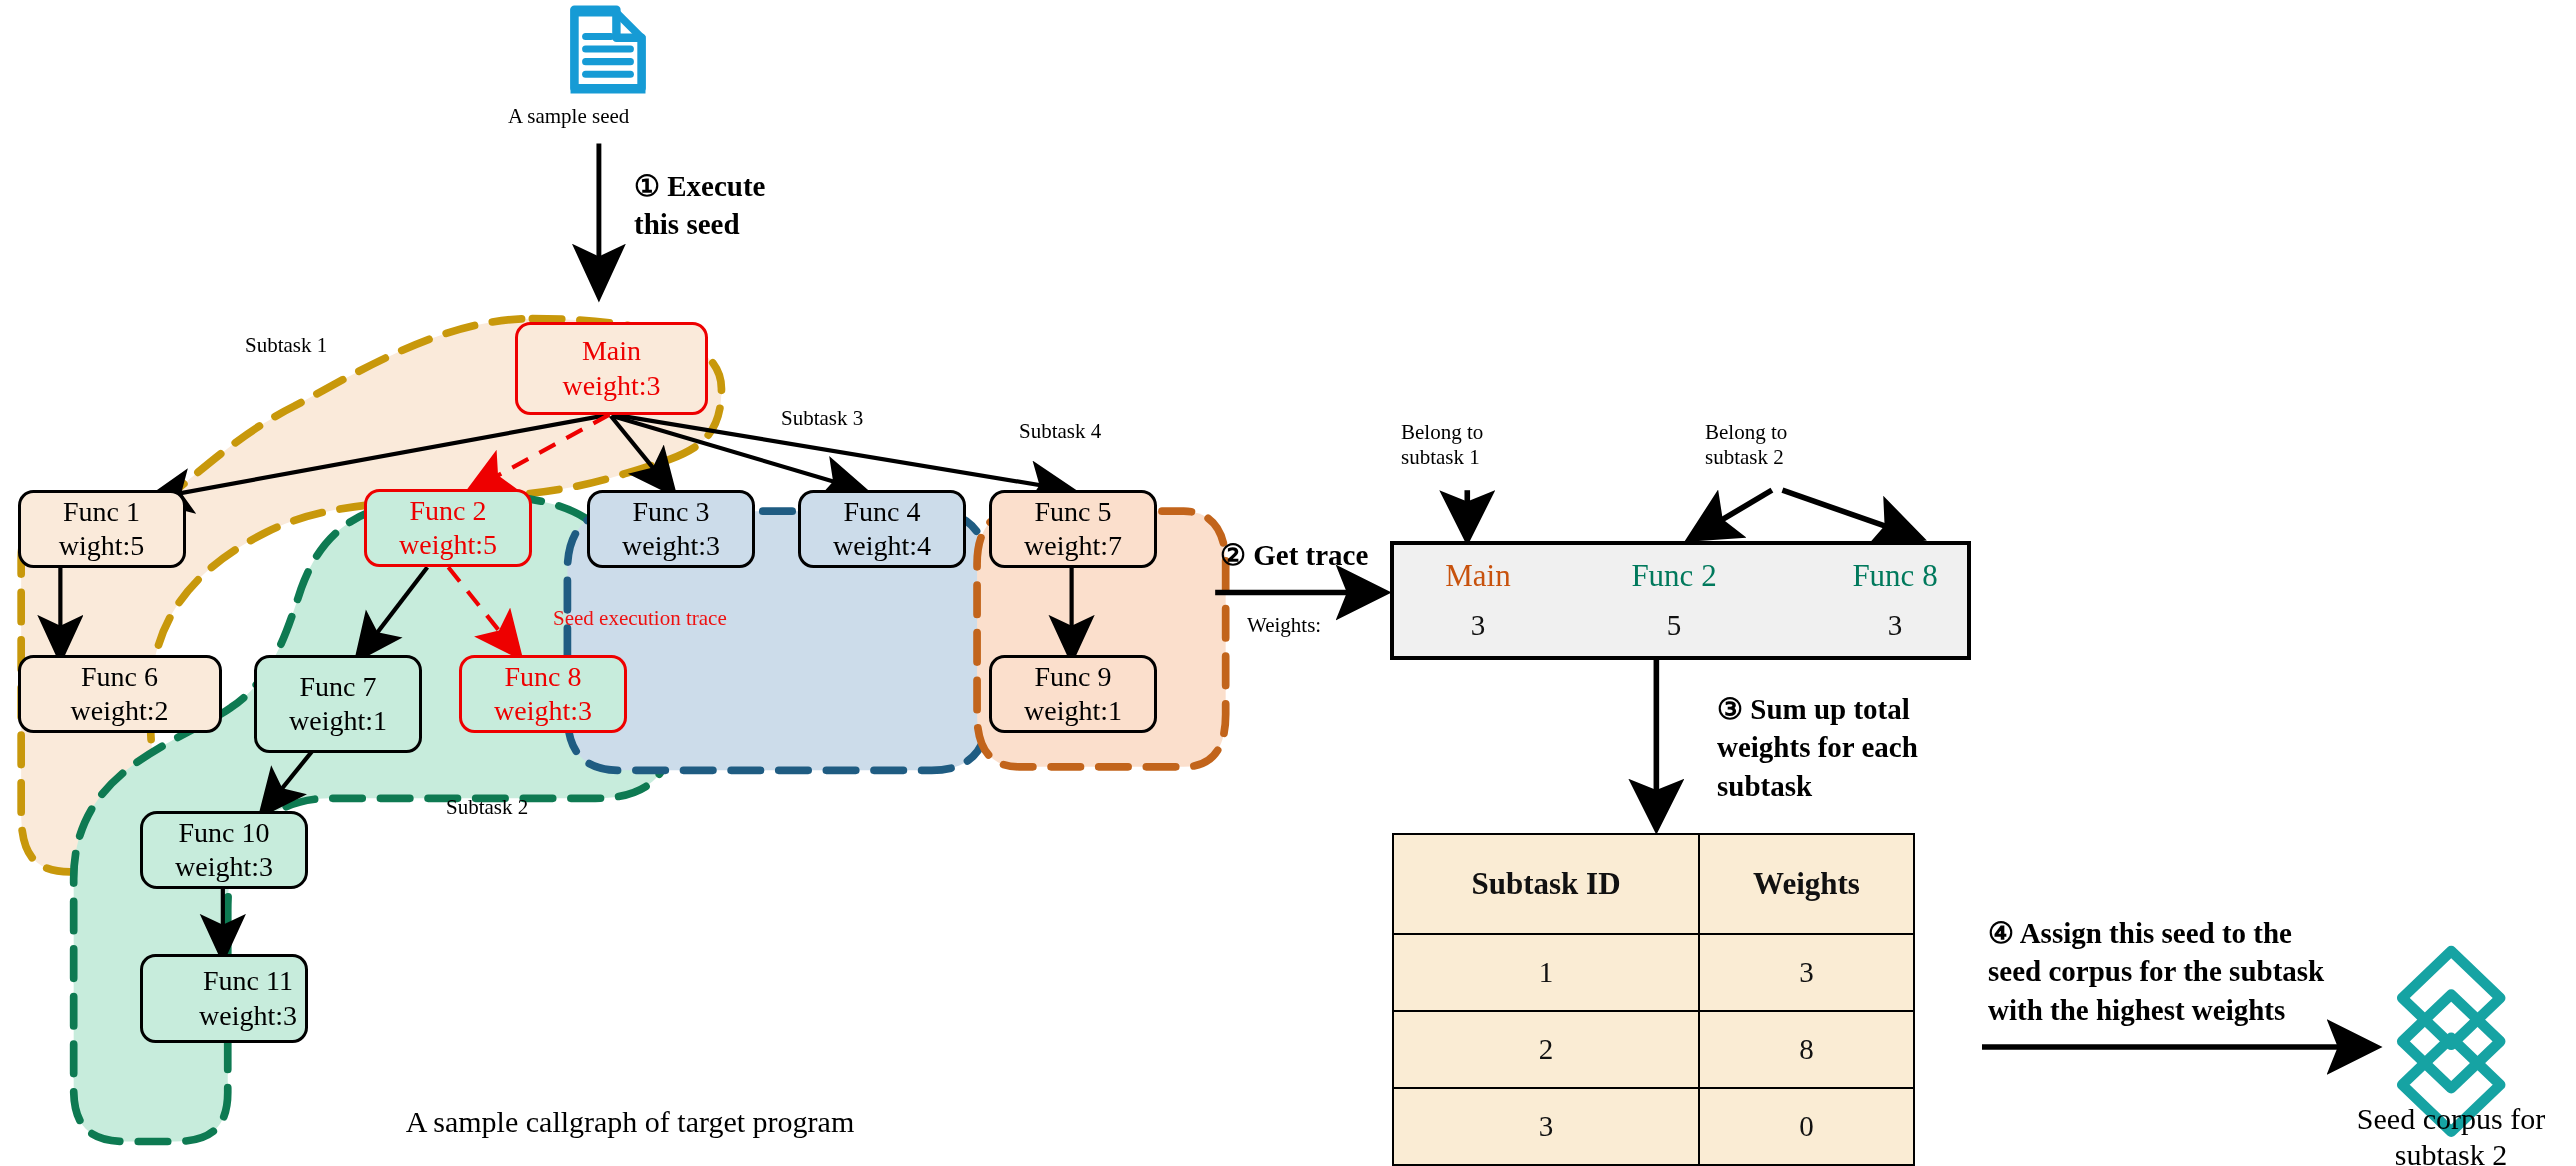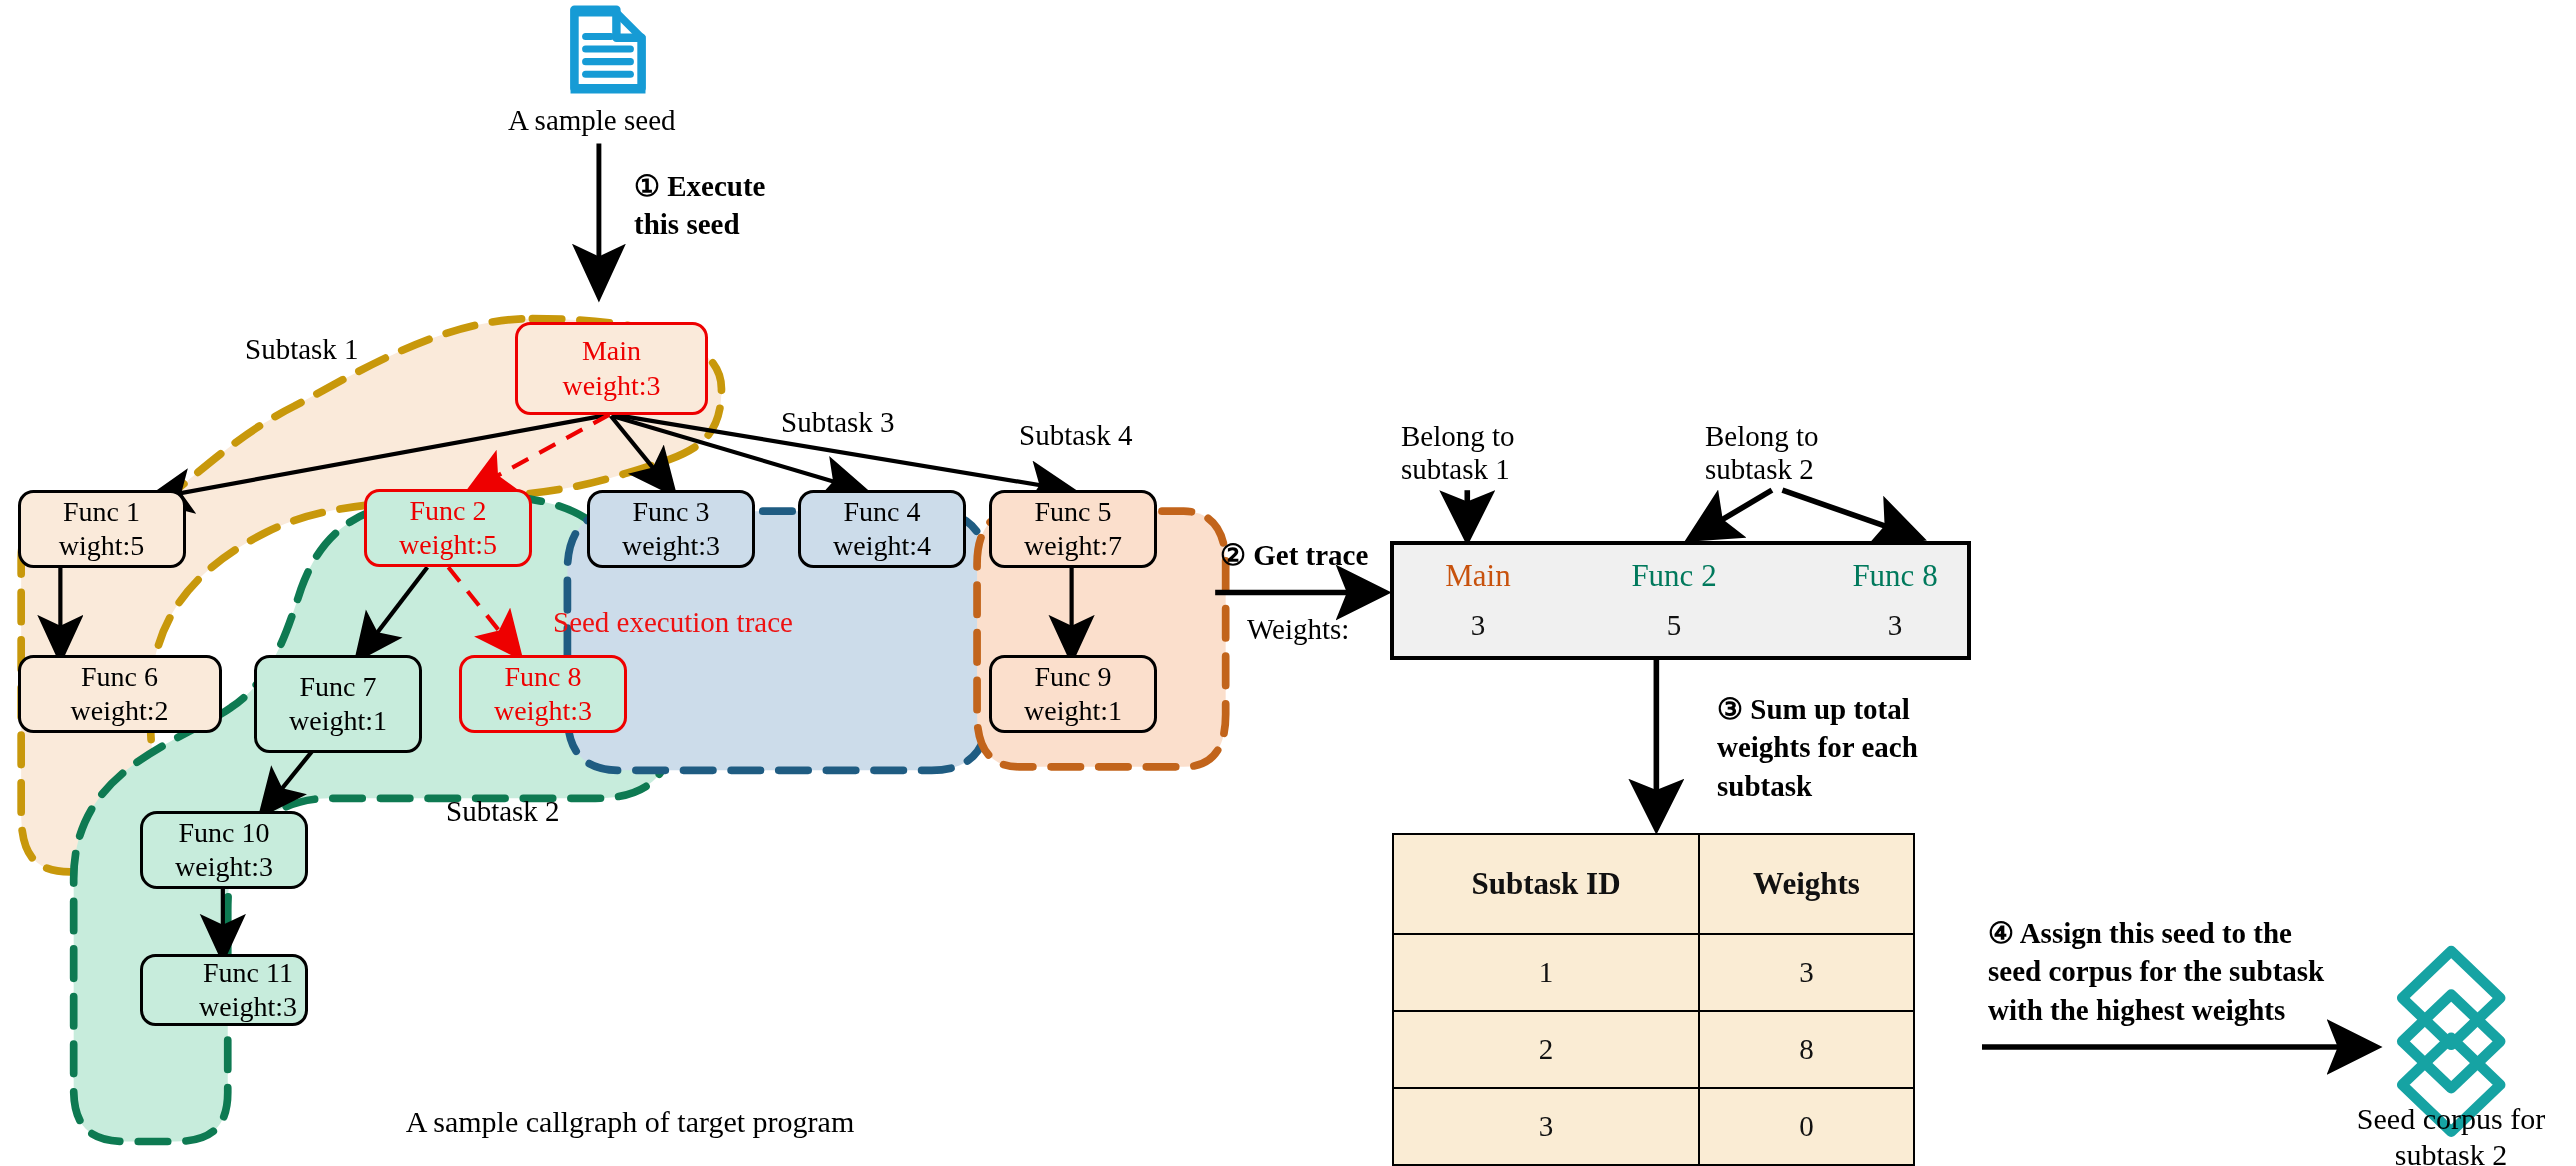--- a/index.html
+++ b/index.html
@@ -3,21 +3,21 @@
 <meta charset="utf-8">
 <style>
   html,body{margin:0;padding:0;background:#fff;}
   body{font-family:"Liberation Serif", serif;}
   #root{position:relative;width:2576px;height:1166px;background:#fff;overflow:hidden;}
   #svg-layer{position:absolute;left:0;top:0;width:2576px;height:1166px;}
   .node{position:absolute;box-sizing:border-box;border:3.5px solid #000;border-radius:15.4px;
         display:flex;flex-direction:column;align-items:center;justify-content:center;
         font-size:28px;line-height:1.22;color:#000;text-align:center;}
   .node.red{border-color:#ee0000;color:#ee0000;}
-  .lbl{position:absolute;font-size:29px;color:#000;white-space:nowrap;}
+  .lbl{position:absolute;font-size:21px;color:#000;white-space:nowrap;}
   .lbl.red{color:#ee1111;}
   .step{position:absolute;font-size:29px;font-weight:bold;color:#000;line-height:1.32;}
   
   #trace-box{position:absolute;box-sizing:border-box;border:4.2px solid #000;background:#f0f0f0;}
   .trace-cell{position:absolute;text-align:center;font-size:31px;}
   .trace-name-main{color:#c8520d;}
   .trace-name-fn{color:#00795c;}
   .trace-w{color:#111;font-size:29px;}
   
   #wtable{position:absolute;border-collapse:collapse;background:#faecd4;}
@@ -223,21 +223,21 @@
   <div class="node" style="left:989px;top:655px;width:168px;height:78px;background:#fbdfcc;">
     <span>Func 9</span>
     <span>weight:1</span>
   </div>
 
   <div class="node" style="left:140px;top:811px;width:168px;height:78px;background:#c7ecdc;border-radius:17px;">
     <span>Func 10</span>
     <span>weight:3</span>
   </div>
 
-  <div class="node" style="left:140px;top:954px;width:168px;height:72px;background:#c7ecdc;padding-left:48px;">
+  <div class="node" style="left:140px;top:954px;width:168px;height:89px;background:#c7ecdc;padding-left:48px;">
     <span>Func 11</span>
     <span>weight:3</span>
   </div>
 
   <div class="lbl red" style="left:553px;top:606px;">Seed execution trace</div>
 
   <div class="caption" style="left:350px;top:1105px;width:560px;">A sample callgraph of target program</div>
 
   <div class="step" style="left:1220px;top:536px;">② Get trace</div>
   <div class="lbl" style="left:1247px;top:613px;">Weights:</div>

